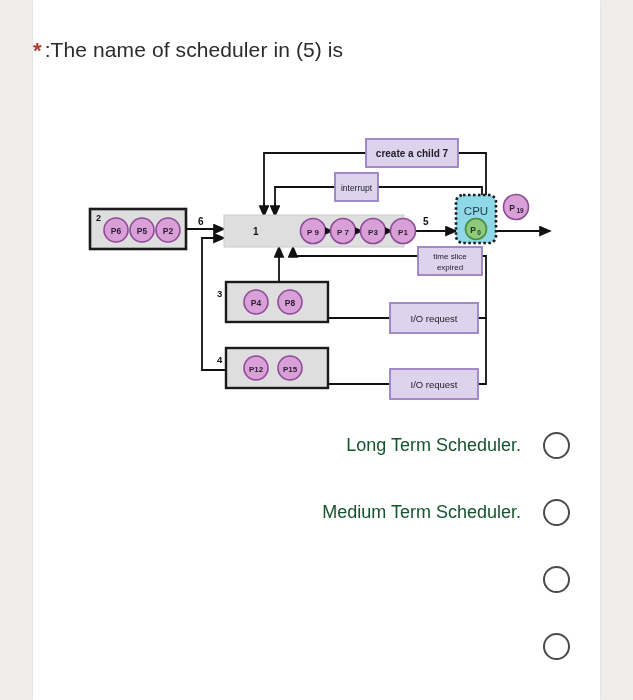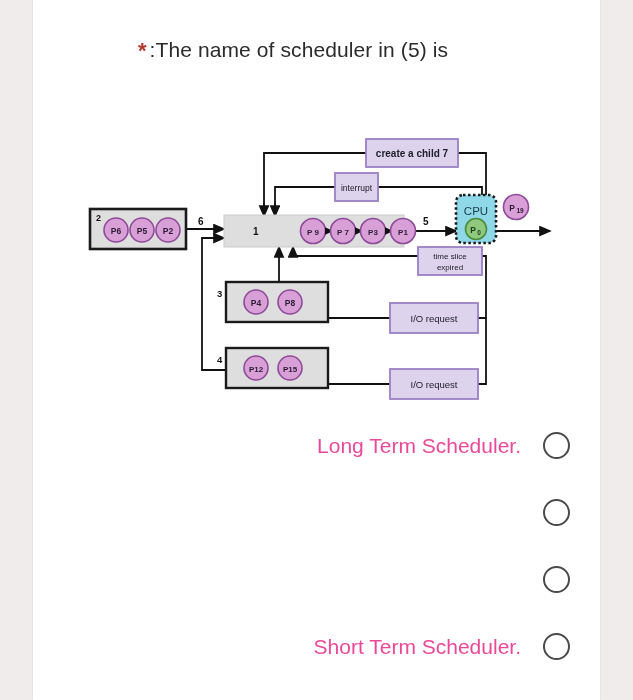--- a/index.html
+++ b/index.html
@@ -20,21 +20,20 @@
     width: 567px;
     height: 700px;
     background: #ffffff;
     box-shadow: 0 0 2px rgba(0,0,0,0.10);
   }
   .question-title {
     position: absolute;
     left: 0px;
     top: 38px;
     width: 520px;
-    text-align: center;
     font-size: 21px;
     color: #2b2b2b;
     letter-spacing: 0.1px;
     white-space: nowrap;
   }
   .asterisk {
     color: #b03a2e;
     font-size: 22px;
     font-weight: 700;
     vertical-align: -1px;
@@ -61,22 +60,22 @@
   .option-row {
     position: relative;
     height: 67px;
     display: flex;
     align-items: center;
     justify-content: flex-end;
     padding-right: 30px;
     box-sizing: border-box;
   }
   .option-label {
-    font-size: 21px;
-    color: #ec4899;
+    font-size: 18px;
+    color: #14532d;
     margin-right: 22px;
     white-space: nowrap;
   }
   .radio {
     width: 27px;
     height: 27px;
     border-radius: 50%;
     border: 2.5px solid #4a4a4a;
     box-sizing: border-box;
     flex: 0 0 auto;
@@ -228,24 +227,24 @@
       </g>
     </svg>
   </div>
 
   <div class="options">
     <div class="option-row">
       <span class="option-label">Long Term Scheduler.</span>
       <span class="radio"></span>
     </div>
     <div class="option-row">
-      <span class="radio"></span>
-    </div>
-    <div class="option-row">
-      <span class="radio"></span>
-    </div>
-    <div class="option-row">
-      <span class="option-label">Short Term Scheduler.</span>
+      <span class="option-label">Medium Term Scheduler.</span>
+      <span class="radio"></span>
+    </div>
+    <div class="option-row">
+      <span class="radio"></span>
+    </div>
+    <div class="option-row">
       <span class="radio"></span>
     </div>
   </div>
 
 </div>
 
 </body></html>

